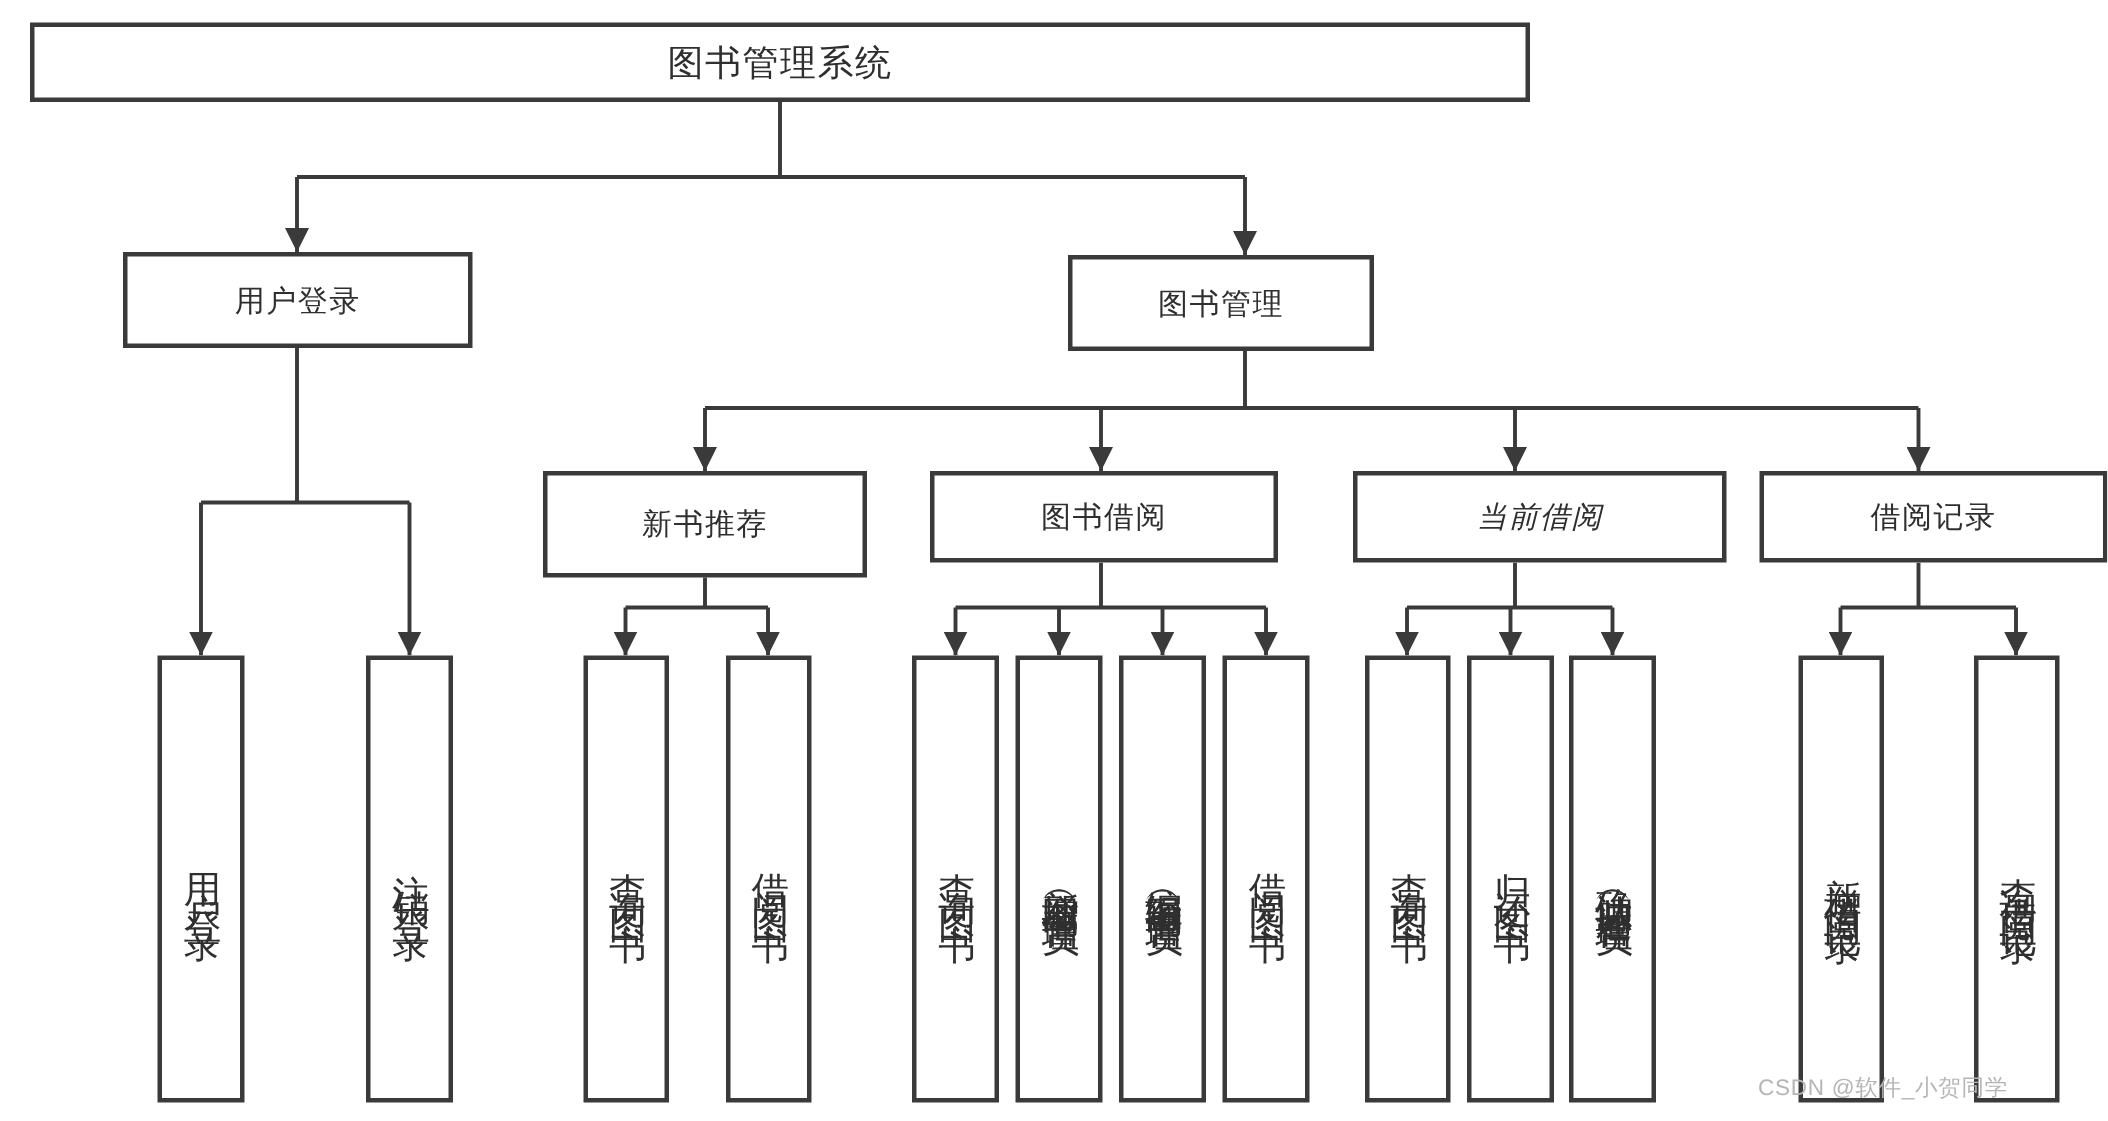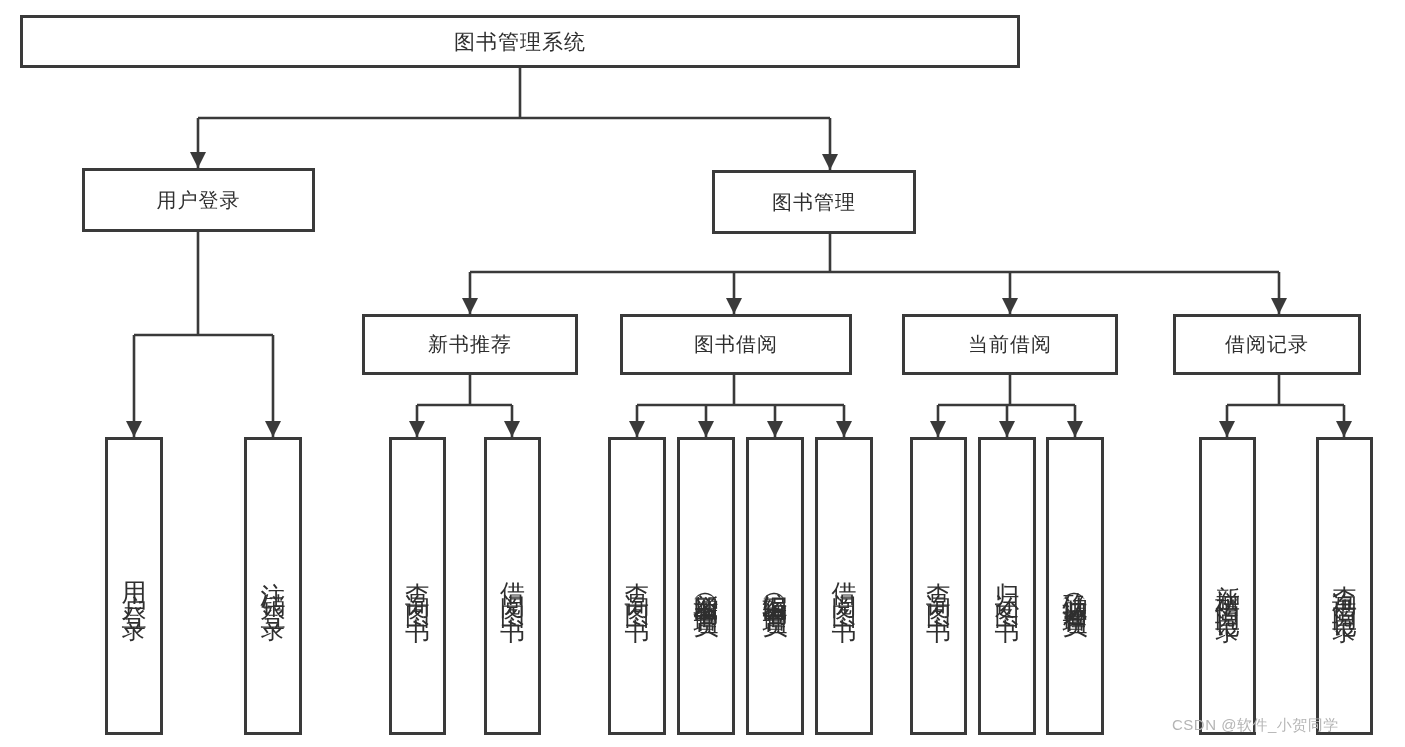--- a/index.html
+++ b/index.html
@@ -21,21 +21,21 @@
   .arrowhead{fill:var(--border);}
   .box{
     position:absolute;z-index:2;
     box-sizing:border-box;
     background:var(--bg);
     border:3px solid var(--border);
     display:flex;align-items:center;justify-content:center;
     color:var(--text);
     text-align:center;
   }
-  .h-label{font-size:21px;letter-spacing:1px;white-space:nowrap;}
+  .h-label{font-size:24px;letter-spacing:1px;white-space:nowrap;}
   .lvl{font-size:20px;}
   .leaf .v-label{
     writing-mode:vertical-rl;
     text-orientation:mixed;
     font-size:25px;
     line-height:1;
   }
   .ls-wide .v-label{letter-spacing:12px;}
   .ls-mid  .v-label{letter-spacing:7px;}
   .ls-tight .v-label{letter-spacing:3px;}
@@ -93,24 +93,24 @@
 
     <line class="wire" x1="1227" y1="405" x2="1227" y2="437" marker-end="url(#arrow)"></line>
     <line class="wire" x1="1344" y1="405" x2="1344" y2="437" marker-end="url(#arrow)"></line>
   </svg>
 
   <div class="box h-label" style="left:20px;top:15px;width:1000px;height:53px;">图书管理系统</div>
 
   <div class="box h-label lvl" style="left:82px;top:168px;width:233px;height:64px;">用户登录</div>
   <div class="box h-label lvl" style="left:712px;top:170px;width:204px;height:64px;">图书管理</div>
 
-  <div class="box h-label lvl" style="left:362px;top:314px;width:216px;height:61px;">新书推荐</div>
+  <div class="box h-label lvl" style="left:362px;top:314px;width:216px;height:71px;">新书推荐</div>
   <div class="box h-label lvl" style="left:620px;top:314px;width:232px;height:61px;font-family:Liberation Mono, monospace;">图书借阅</div>
-  <div class="box h-label lvl" style="left:902px;top:314px;width:216px;height:61px;">当前借阅</div>
-  <div class="box h-label lvl" style="left:1173px;top:314px;width:188px;height:61px;">借阅记录</div>
+  <div class="box h-label lvl" style="left:902px;top:314px;width:249px;height:61px;font-style:italic;">当前借阅</div>
+  <div class="box h-label lvl" style="left:1173px;top:314px;width:232px;height:61px;">借阅记录</div>
 
   <div class="box leaf ls-wide" style="left:105px;top:437px;width:58px;height:298px;">
     <span class="v-label">用户登录</span>
   </div>
   <div class="box leaf ls-wide" style="left:244px;top:437px;width:58px;height:298px;">
     <span class="v-label">注销登录</span>
   </div>
   <div class="box leaf ls-wide" style="left:389px;top:437px;width:57px;height:298px;">
     <span class="v-label">查询图书</span>
   </div>

